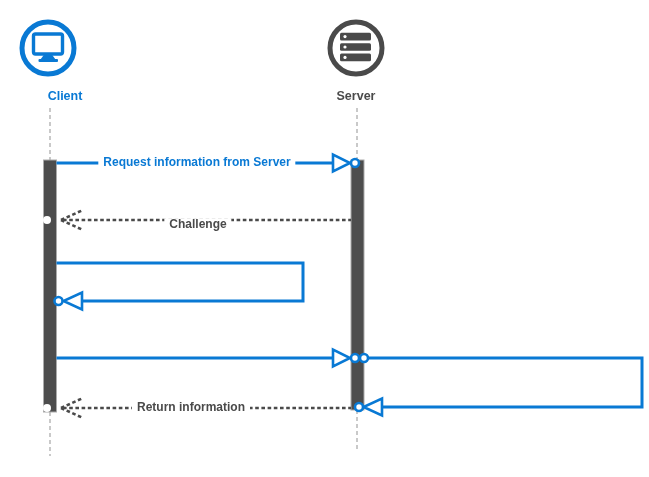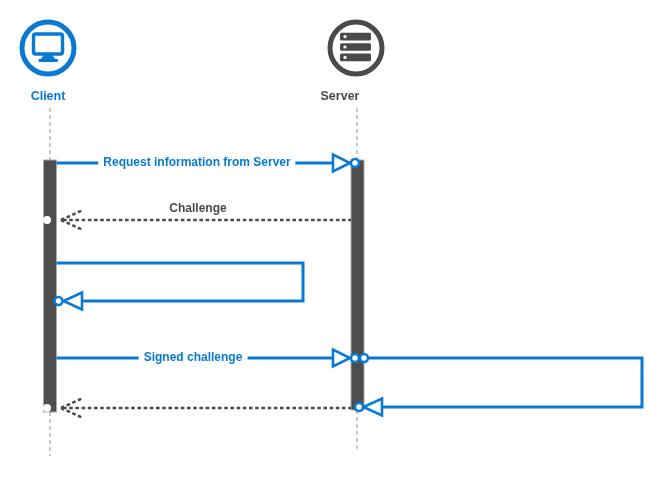--- a/index.html
+++ b/index.html
@@ -109,20 +109,20 @@
         <rect class="fdark" x="340" y="32.8" width="31" height="7.6" rx="1.5"></rect>
         <rect class="fdark" x="340" y="43.2" width="31" height="7.6" rx="1.5"></rect>
         <rect class="fdark" x="340" y="53.6" width="31" height="7.6" rx="1.5"></rect>
         <circle class="wdot" cx="345" cy="36.6" r="1.6"></circle>
         <circle class="wdot" cx="345" cy="47" r="1.6"></circle>
         <circle class="wdot" cx="345" cy="57.4" r="1.6"></circle>
       </g>
     </g>
   </svg>
 
-  <div class="lbl actor-lbl blue" style="left:48px;top:97px;">Client</div>
-  <div class="lbl actor-lbl dark" style="left:340px;top:97px;">Server</div>
+  <div class="lbl actor-lbl blue" style="left:65px;top:97px;">Client</div>
+  <div class="lbl actor-lbl dark" style="left:356px;top:97px;">Server</div>
 
   <div class="lbl blue" style="left:197px;top:163px;text-align:center;">Request information from Server</div>
-  <div class="lbl dark" style="left:198px;top:209px;">Challenge</div>
-  <div class="lbl blue" style="left:193px;top:358px;">Signed challenge</div>
+  <div class="lbl dark" style="left:198px;top:225px;">Challenge</div>
+  <div class="lbl dark" style="left:191px;top:408px;">Return information</div>
 
 </div>
 
 </body></html>

